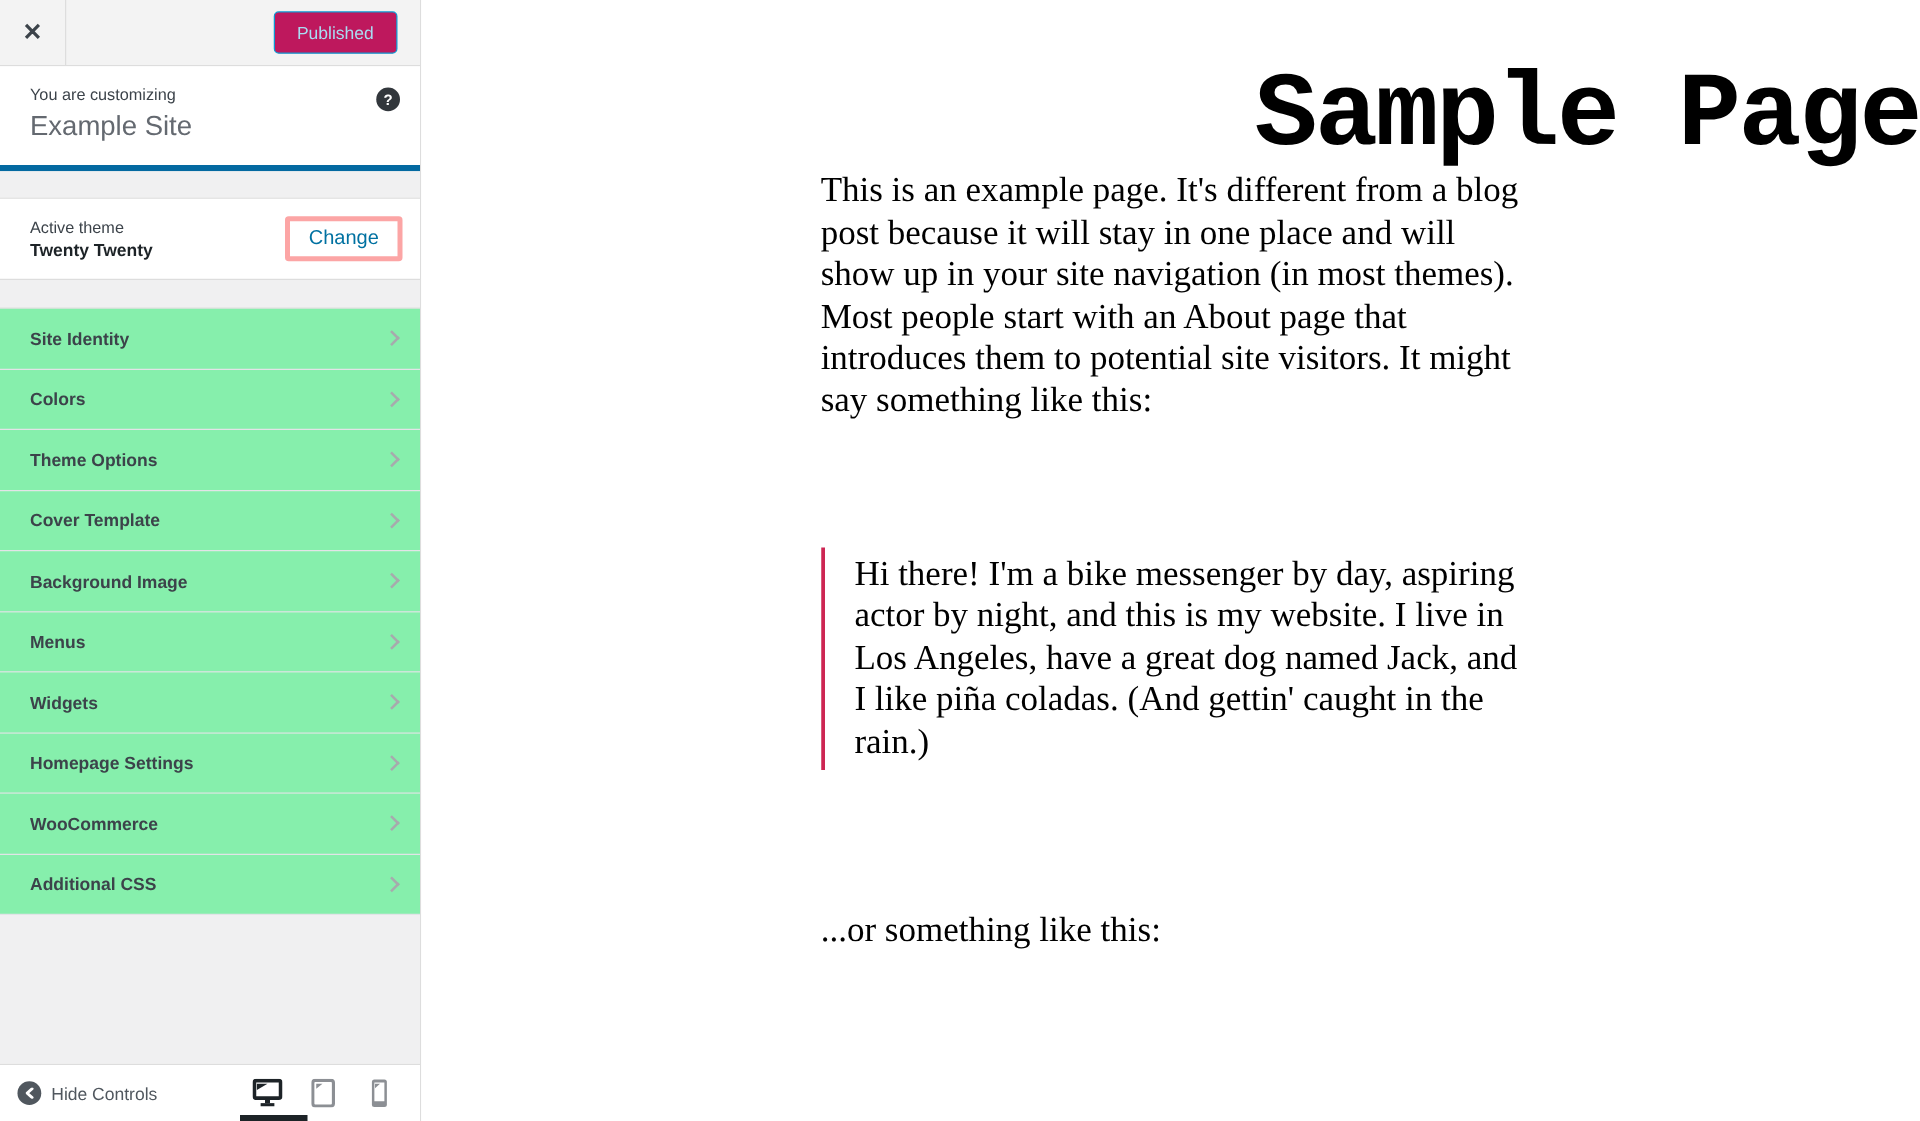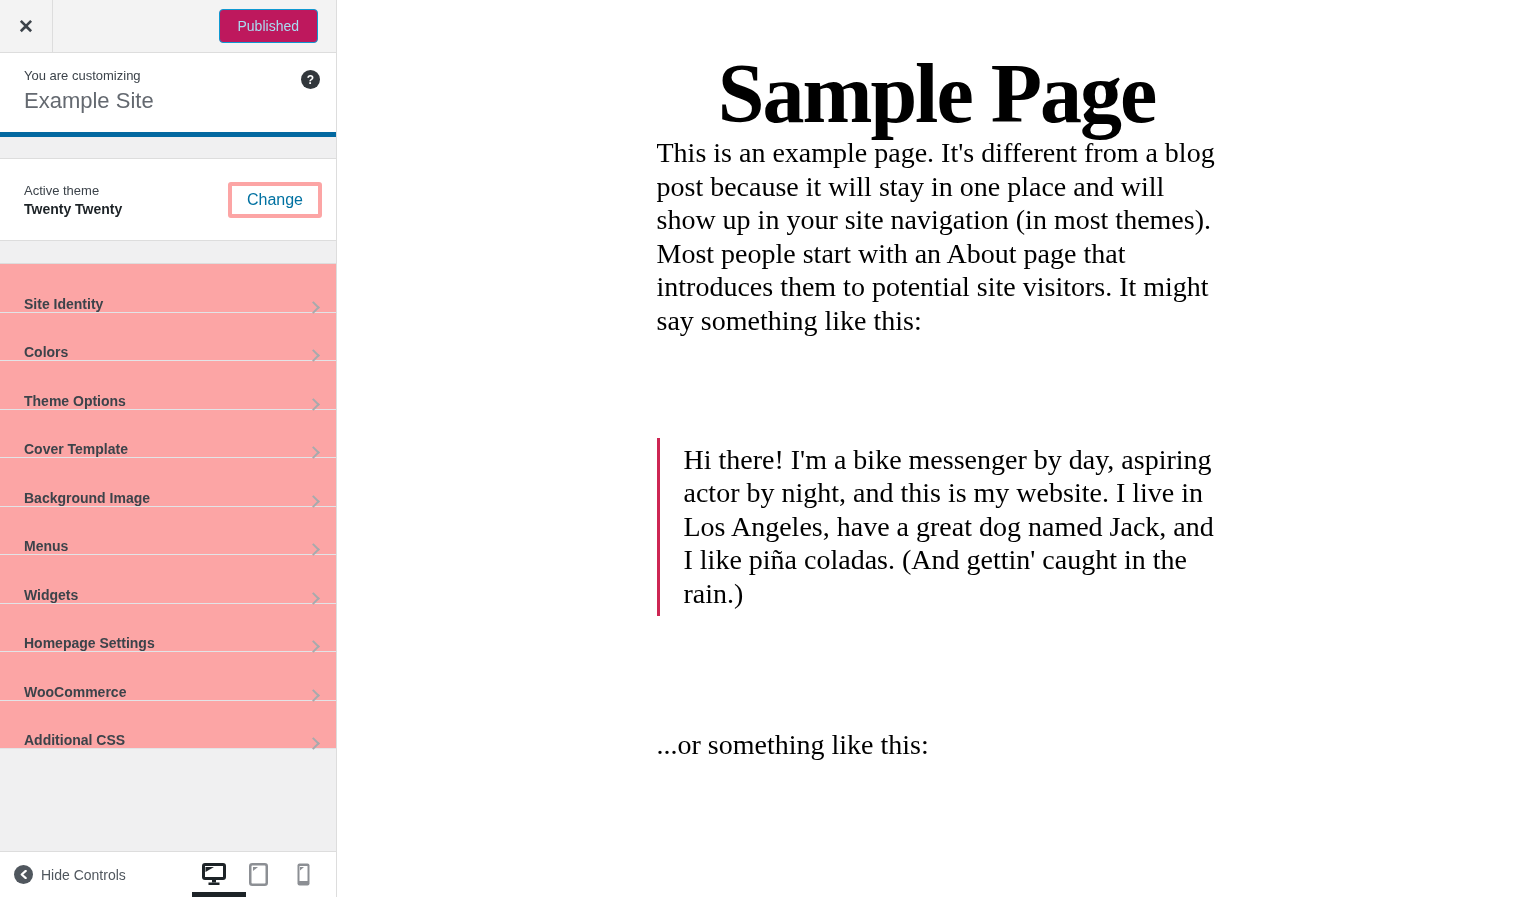--- a/index.html
+++ b/index.html
@@ -44,35 +44,35 @@
     background:#32373c; color:#fff; font-size:12px; font-weight:700;
     display:flex; align-items:center; justify-content:center; cursor:pointer;
     margin-top:2px;
   }
 
   .gray-band { height:21px; background:#f0f0f1; }
   .gray-band.tall { height:22px; }
 
   .theme-section {
     background:#fff; border-top:1px solid #ddd; border-bottom:1px solid #ddd;
-    height:83px; padding:0 14px 0 24px;
+    height:66px; padding:0 14px 0 24px;
     display:flex; align-items:center; justify-content:space-between;
   }
   .theme-label { font-size:13px; color:#3c434a; margin-bottom:3px; }
   .theme-name { font-size:14px; font-weight:700; color:#1d2327; }
   .change-btn {
     background:#fff; border:4px solid #fca5a5; color:#0071a1;
     font-size:16px; padding:5px 15px; border-radius:3px; cursor:pointer;
     font-family:"Liberation Sans", sans-serif;
   }
 
   .sections { list-style:none; border-top:1px solid #ddd; }
   .sections li {
-    height:48.5px; background:#fca5a5; border-bottom:1px solid #e2e4e7;
-    display:flex; align-items:flex-end; justify-content:space-between;
+    height:48.5px; background:#86efac; border-bottom:1px solid #e2e4e7;
+    display:flex; align-items:center; justify-content:space-between;
     padding:0 18px 0 24px; cursor:pointer;
   }
   .sections li span.label { font-size:14px; font-weight:600; color:#3c434a; }
   .chevron {
     width:9px; height:9px; border-top:2px solid #a7aaad; border-right:2px solid #a7aaad;
     transform:rotate(45deg); display:inline-block;
   }
 
   .panel-filler { flex:1; background:#f0f0f1; }
 
@@ -97,23 +97,23 @@
     width:45px; height:40px; border:none; background:transparent; cursor:pointer;
     display:flex; align-items:center; justify-content:center;
   }
   .active-device-indicator {
     position:absolute; bottom:0; left:192px; width:54px; height:5px; background:#1d2327;
   }
 
   
   .preview { flex:1; background:#fff; padding-top:52px; overflow:hidden; }
   .preview-title {
-    font-family:Liberation Serif, serif;
+    font-family:Liberation Mono, monospace;
     font-size:84px; font-weight:700; letter-spacing:-2px;
-    color:#000; text-align:center; line-height:1;
+    color:#000; text-align:right; line-height:1;
   }
   .content { width:560px; margin:0 auto; font-family:"Liberation Serif","DejaVu Serif",serif; color:#000; }
   .content p { font-size:28px; line-height:1.2; }
   .intro-p { }
   .content blockquote {
     margin-top:100px; border-left:3px solid #cd2653; padding:5px 0 5px 24px;
     font-size:28px; line-height:1.2;
   }
   .outro-p { margin-top:112px; }
 </style>

